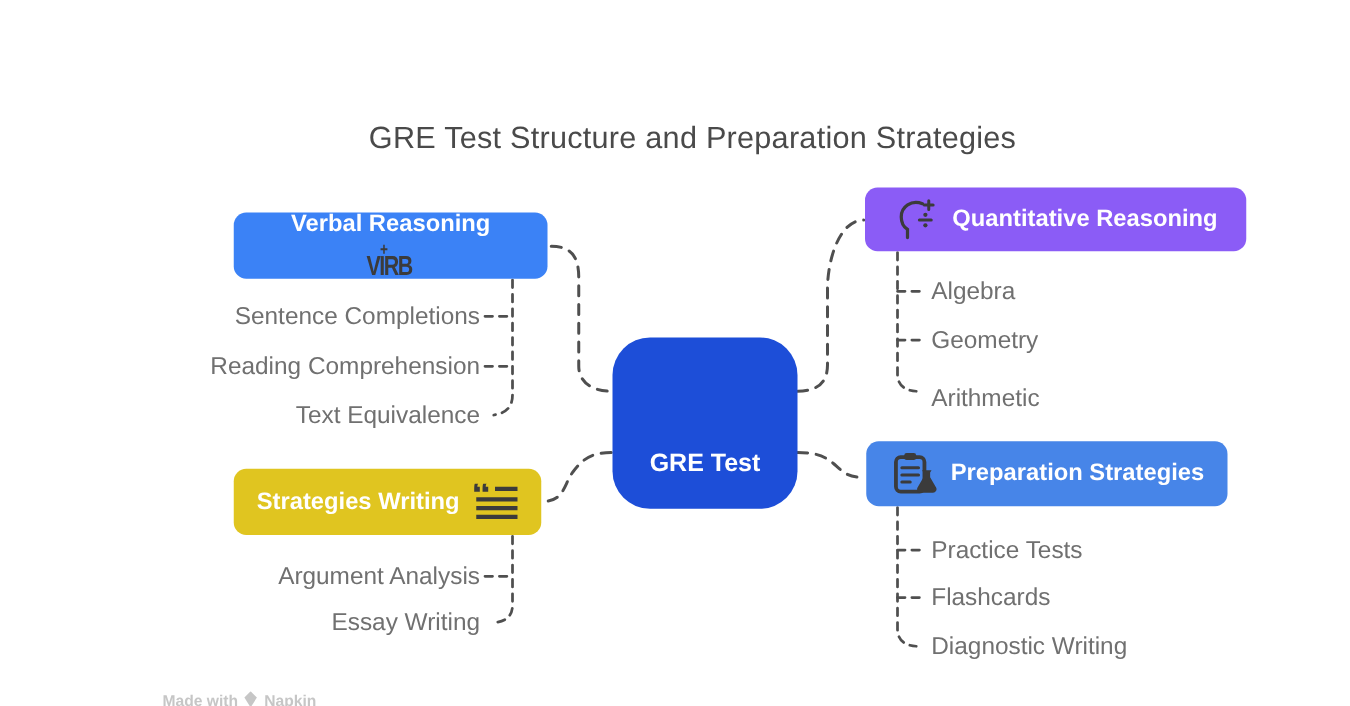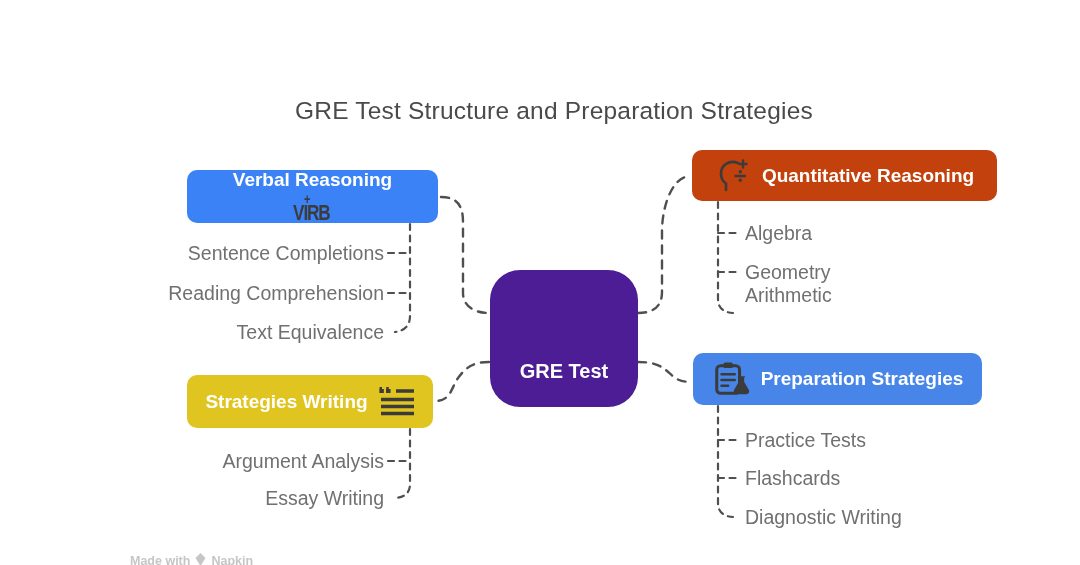--- a/index.html
+++ b/index.html
@@ -110,39 +110,39 @@
     <span>
       <svg class="icon-svg" width="36" height="30" viewBox="0 0 36 30">
         <text x="-2" y="19" font-size="32" font-weight="bold" class="icon-fill">“</text>
         <path class="icon-stroke" stroke-width="3.4" d="M17,4 H35 M2,12.5 H35 M2,19.5 H35 M2,26.5 H35"></path>
       </svg>
     </span>
   </div>
   <div class="leaf leaf-l" style="top:450px;">Argument Analysis</div>
   <div class="leaf leaf-l" style="top:487px;">Essay Writing</div>
 
-  <div class="center-node" style="background: #4c1d95;">
+  <div class="center-node" style="background: #1d4ed8;">
     <span>GRE Test</span>
   </div>
 
-  <div class="node node-quantitative" style="background: #c2410c;">
+  <div class="node node-quantitative" style="background: #8b5cf6;">
     <span>
       <svg class="icon-svg" width="36" height="38" viewBox="0 0 36 38">
         <path class="icon-stroke" stroke-width="2.6" stroke-linecap="round" d="M23,6 C14,2.5 6,8.5 6,16.5 C6,21.5 8,24.5 11,26.5 L11,33"></path>
         <path class="icon-stroke" stroke-width="2.4" stroke-linecap="round" d="M28,3.5 V10.5 M24.5,7 H31.5"></path>
         <path class="icon-stroke" stroke-width="2.4" stroke-linecap="round" d="M20.5,19 H30"></path>
         <circle class="icon-fill" cx="25.3" cy="14.8" r="1.7"></circle>
         <circle class="icon-fill" cx="25.3" cy="23.2" r="1.7"></circle>
       </svg>
     </span>
     <span>Quantitative Reasoning</span>
   </div>
   <div class="leaf leaf-r" style="top:222px;">Algebra</div>
   <div class="leaf leaf-r" style="top:261px;">Geometry</div>
-  <div class="leaf leaf-r" style="top:284px;">Arithmetic</div>
+  <div class="leaf leaf-r" style="top:308px;">Arithmetic</div>
 
   <div class="node node-preparation" style="background: rgb(71, 133, 232);">
     <span>
       <svg class="icon-svg" width="38" height="38" viewBox="0 0 40 40">
         <rect class="icon-stroke" stroke-width="3.2" x="5" y="6" width="24" height="29" rx="4"></rect>
         <rect class="icon-fill" x="12" y="2.5" width="10" height="6" rx="2"></rect>
         <path class="icon-stroke" stroke-width="2.6" stroke-linecap="round" d="M10,15 H24 M10,21 H24 M10,27 H17"></path>
         <path class="icon-fill" d="M27,17 h8 l-1.2,2 v4 l5,8.6 a3,3 0 0 1 -2.6,4.4 h-10.4 a3,3 0 0 1 -2.6,-4.4 l5,-8.6 v-4 z"></path>
       </svg>
     </span>

